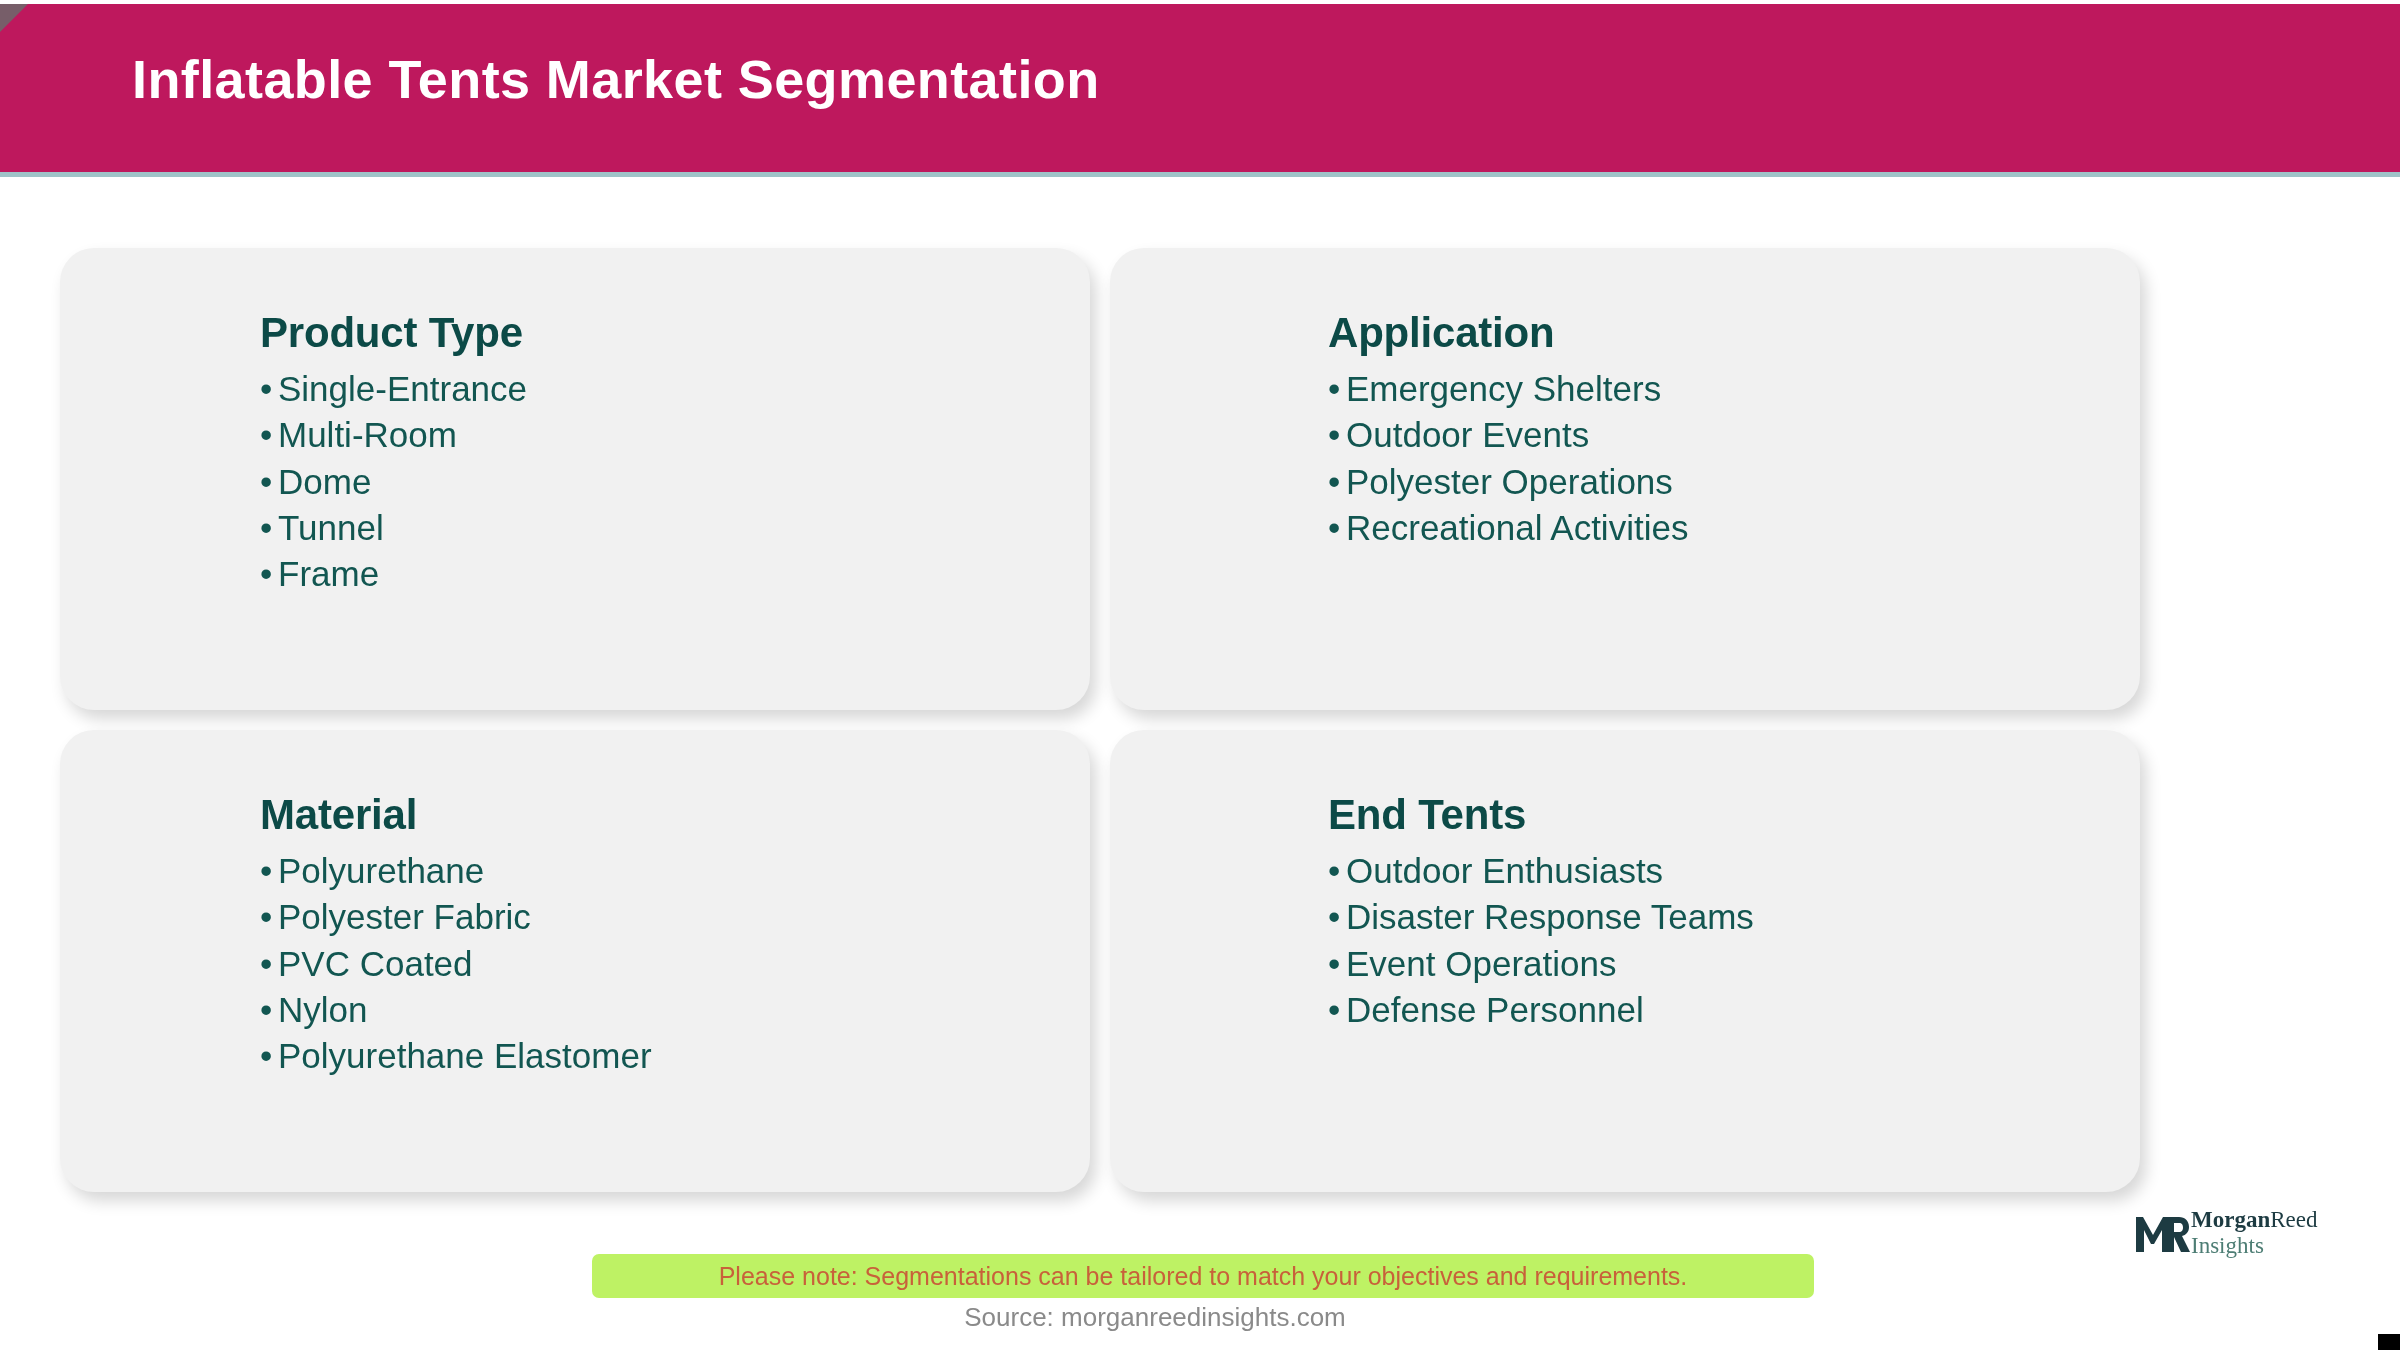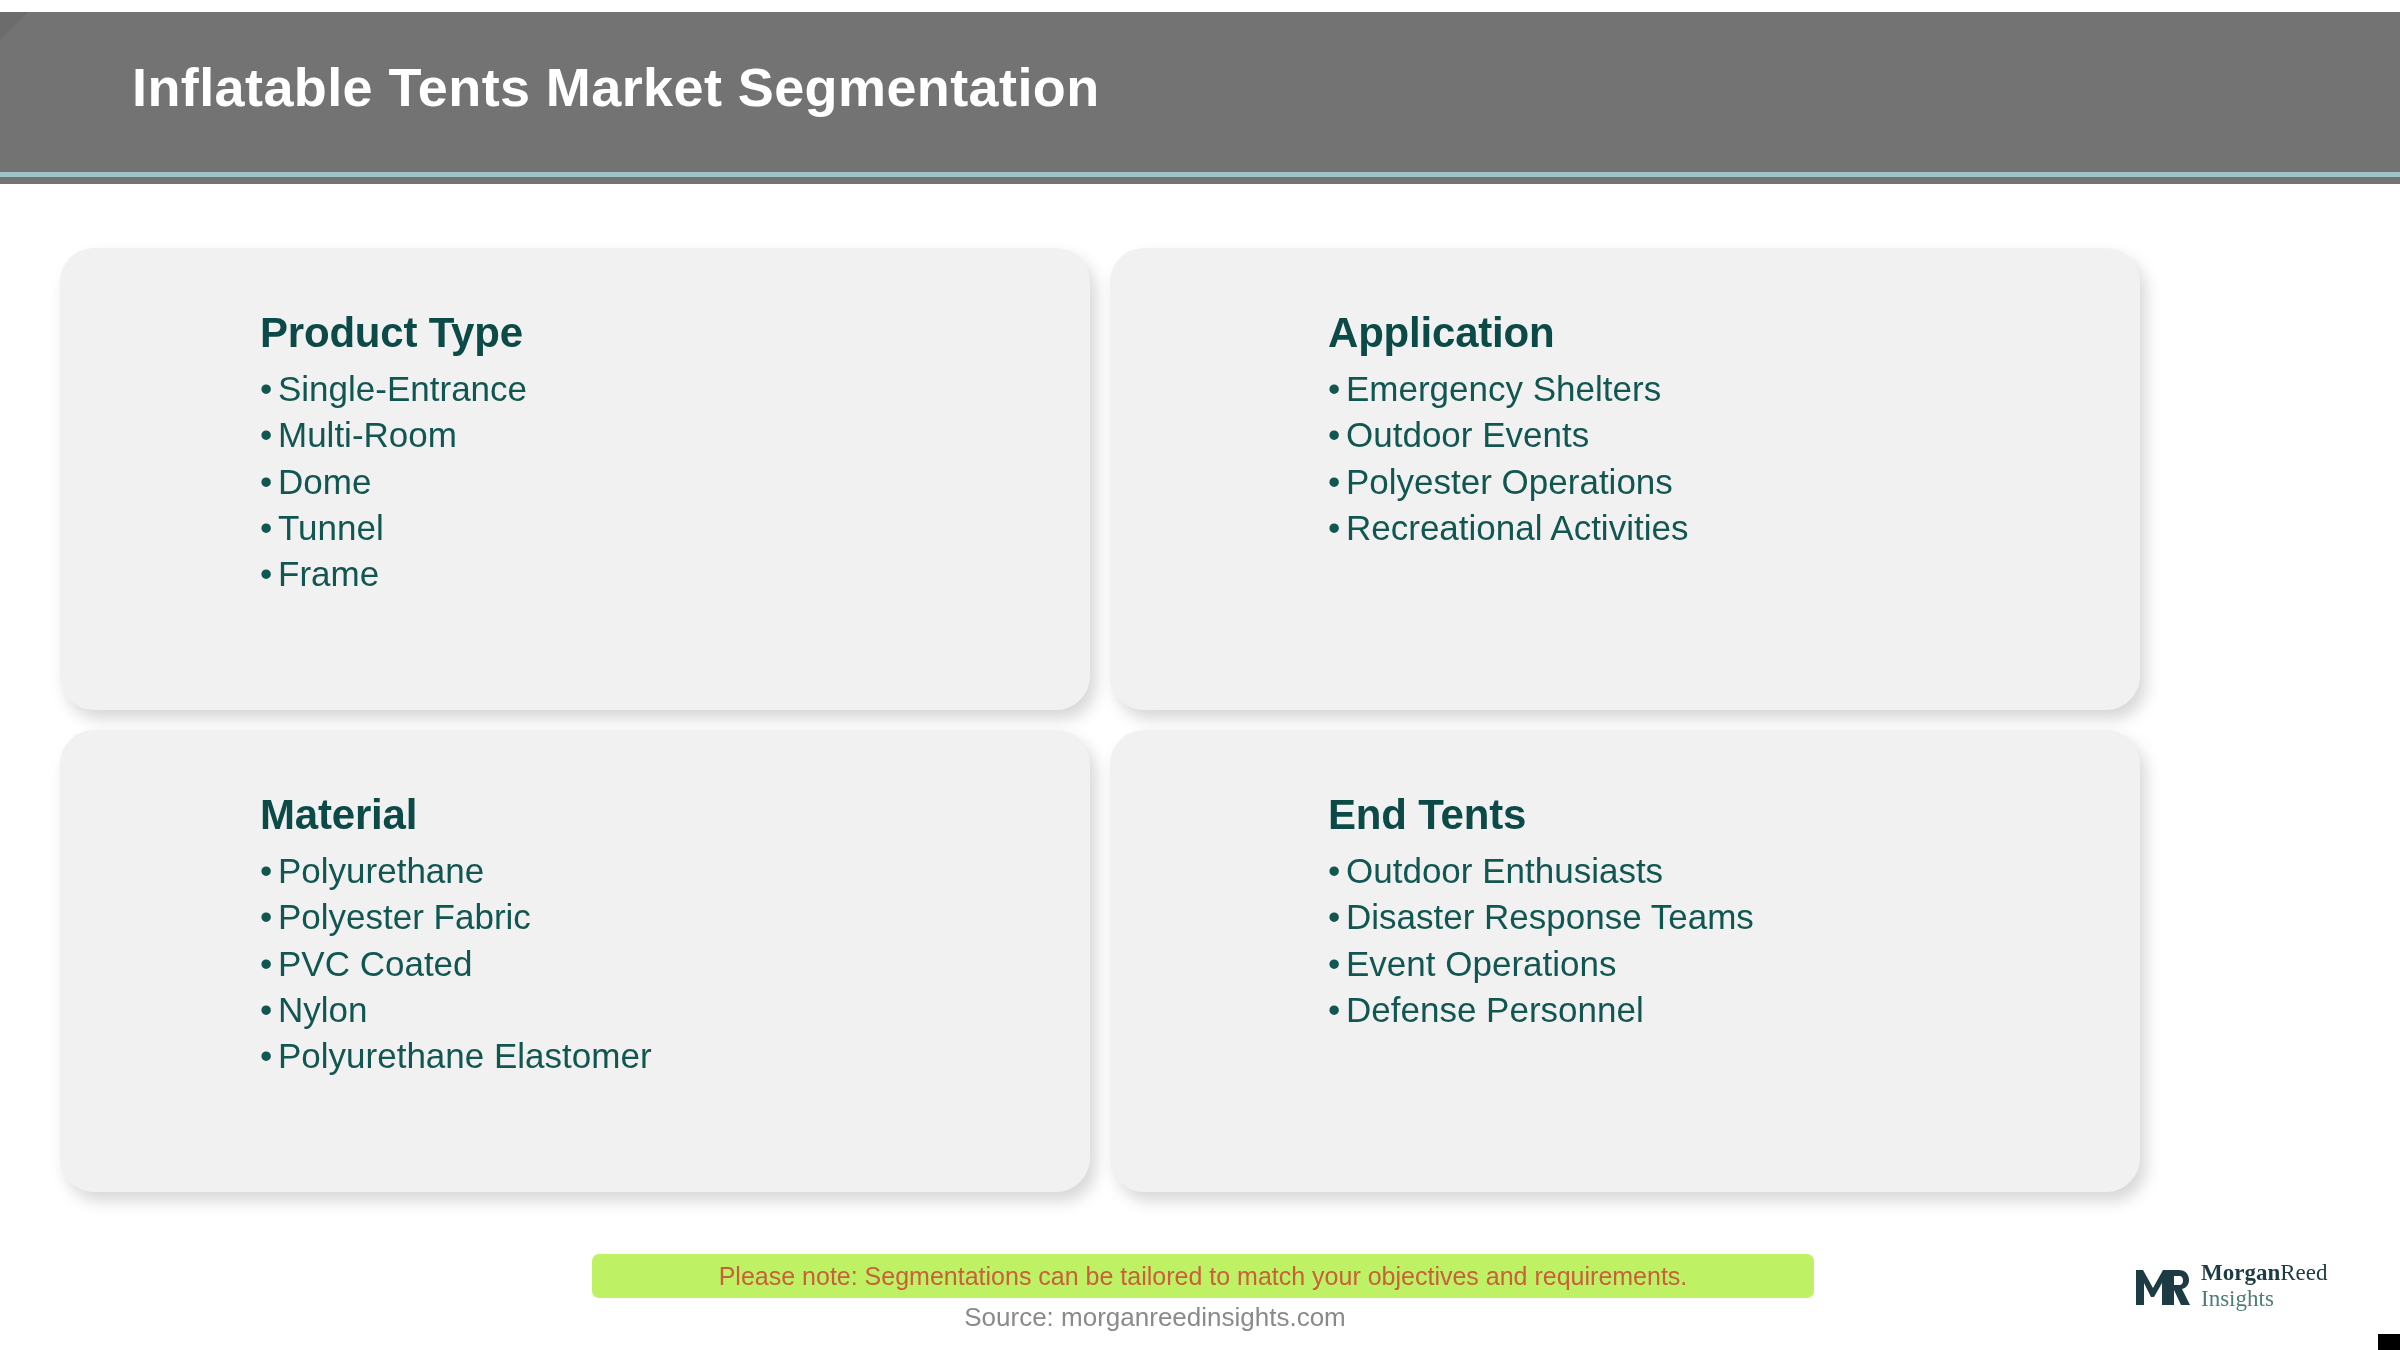--- a/index.html
+++ b/index.html
@@ -12,24 +12,24 @@
     height: 1350px;
     font-family: "Liberation Sans", sans-serif;
     overflow: hidden;
     position: relative;
   }
 
   
   .header-bar {
     position: absolute;
     left: 0;
-    top: 12px;
+    top: 4px;
     width: 2400px;
     height: 172px;
-    background: #737373;
+    background: #be185d;
     box-sizing: border-box;
   }
   .corner-mark {
     position: absolute;
     left: 0;
     top: 0;
     width: 0;
     height: 0;
     border-top: 28px solid #6b6b6b;
     border-right: 28px solid transparent;
@@ -128,24 +128,23 @@
     width: 2310px;
     text-align: center;
     font-size: 26px;
     color: #8a8a8a;
   }
 
   
   .logo {
     position: absolute;
     left: 2133px;
-    top: 1261px;
+    top: 1208px;
     display: flex;
     align-items: center;
-    gap: 10px;
   }
   .logo-mark {
     width: 58px;
     height: 44px;
     flex: none;
   }
   .logo-words {
     display: flex;
     flex-direction: column;
     line-height: 1.0;

